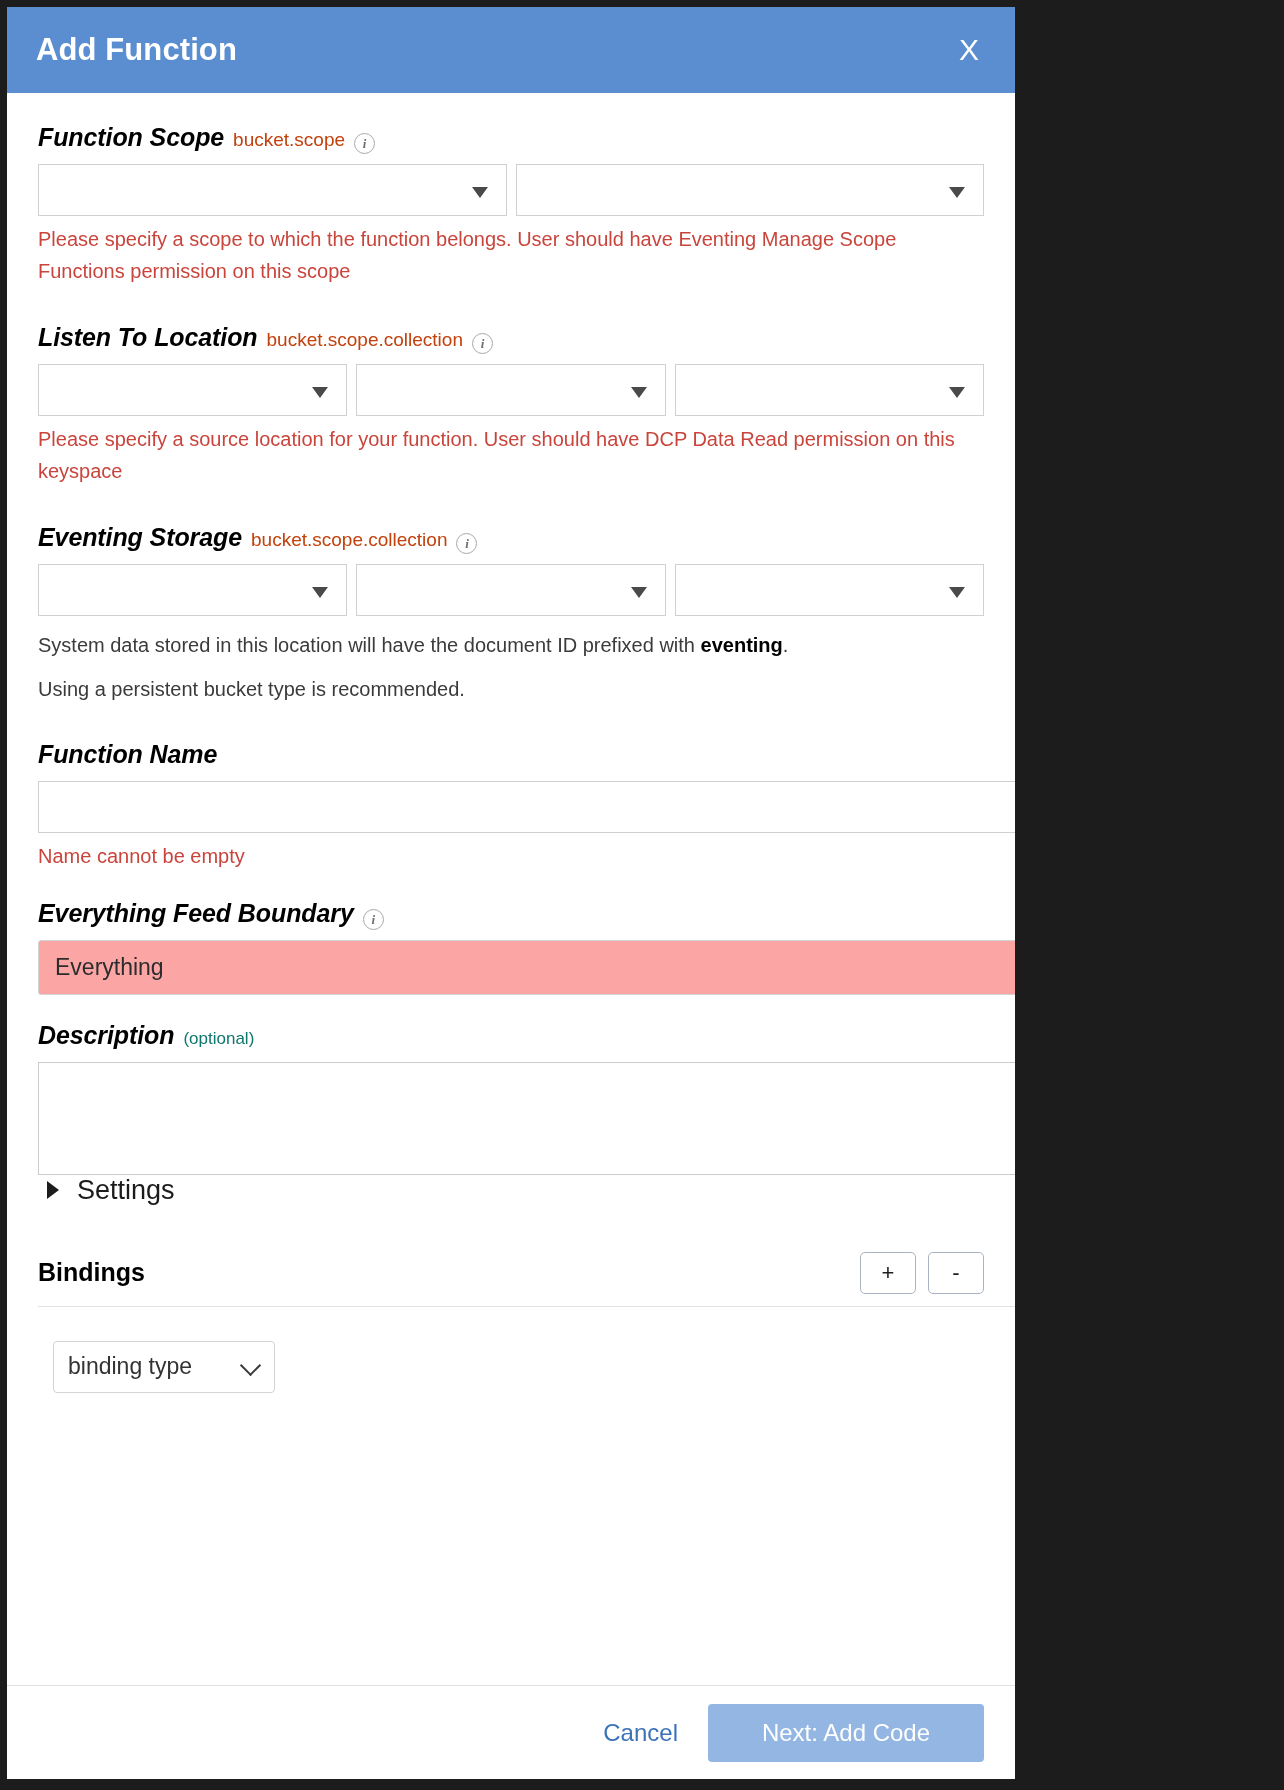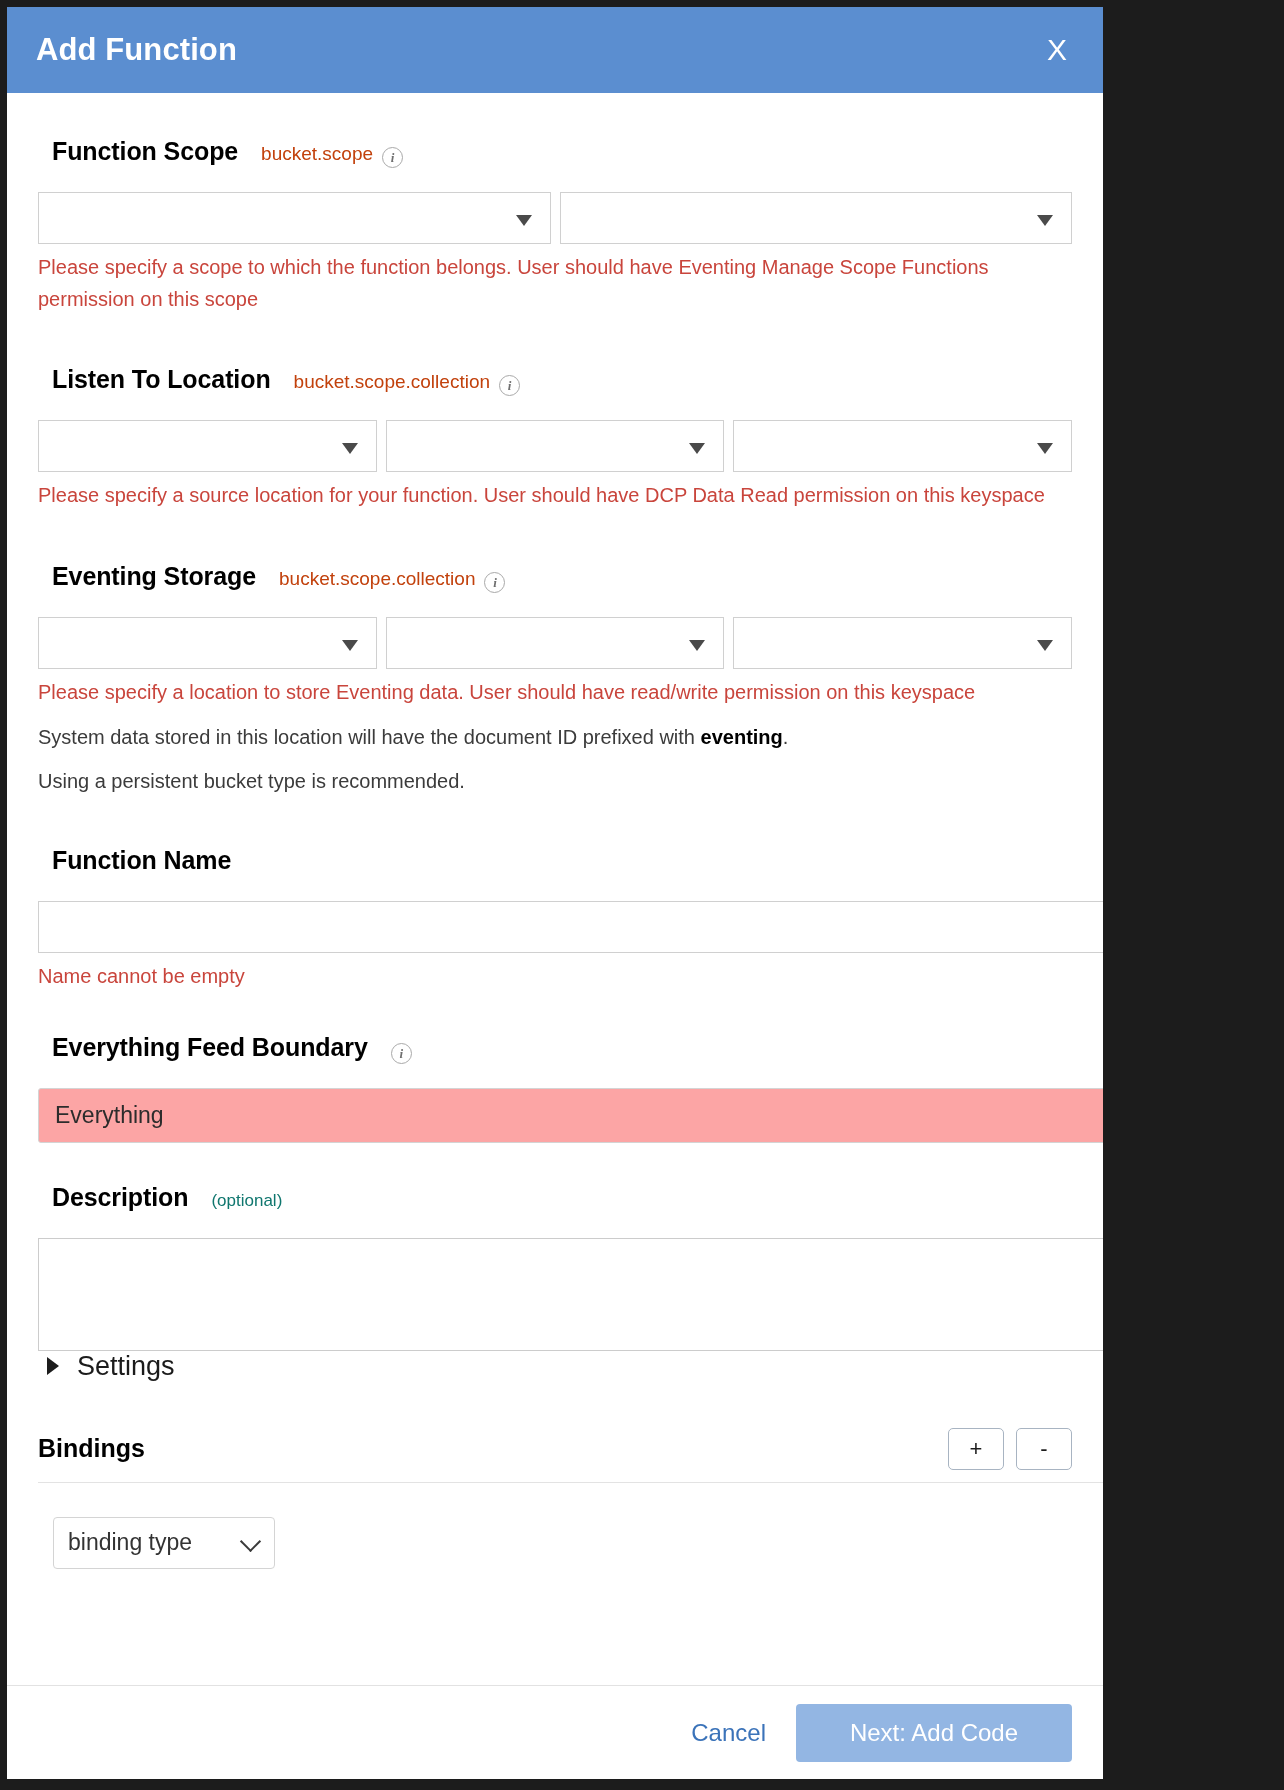--- a/index.html
+++ b/index.html
@@ -11,21 +11,21 @@
     width: 1284px;
     height: 1790px;
     font-family: "Liberation Sans", sans-serif;
     -webkit-font-smoothing: antialiased;
   }
 
   .dialog {
     position: absolute;
     left: 7px;
     top: 7px;
-    width: 1096px;
+    width: 1008px;
     height: 1772px;
     background: #ffffff;
     box-sizing: border-box;
     display: flex;
     flex-direction: column;
     overflow: hidden;
   }
 
   
   .dlg-header {
@@ -65,25 +65,26 @@
   }
 
   
   .sec-head {
     display: flex;
     align-items: baseline;
     gap: 9px;
     margin-bottom: 12px;
   }
   .sec-head h3 {
-    margin: 14px;
+    margin: 0;
     font-size: 25px;
     font-weight: bold;
     color: #000000;
     letter-spacing: -0.1px;
+    font-style: italic;
   }
   .sec-sub {
     font-size: 19px;
     color: #c2410c;
     font-weight: normal;
   }
   .sec-sub-optional {
     font-size: 17px;
     color: #0f766e;
     font-weight: normal;
@@ -370,21 +371,20 @@
     <div class="sec-head">
       <h3>Eventing Storage</h3>
       <span class="sec-sub">bucket.scope.collection</span>
       <span class="info-icon">i</span>
     </div>
     <div class="row">
       <div class="kv-select w-third1"></div>
       <div class="kv-select w-third2"></div>
       <div class="kv-select w-third3"></div>
     </div>
-    <p class="err">Please specify a location to store Eventing data. User should have read/write permission on this keyspace</p>
     <p class="help"><span>System data stored in this location will have the document ID prefixed with </span><b>eventing</b><span>.</span></p>
     <p class="help">Using a persistent bucket type is recommended.</p>
 
     <div class="gap-lg"></div>
 
     
     <div class="sec-head">
       <h3>Function Name</h3>
     </div>
     <input class="text-input" type="text" value="" style="">

